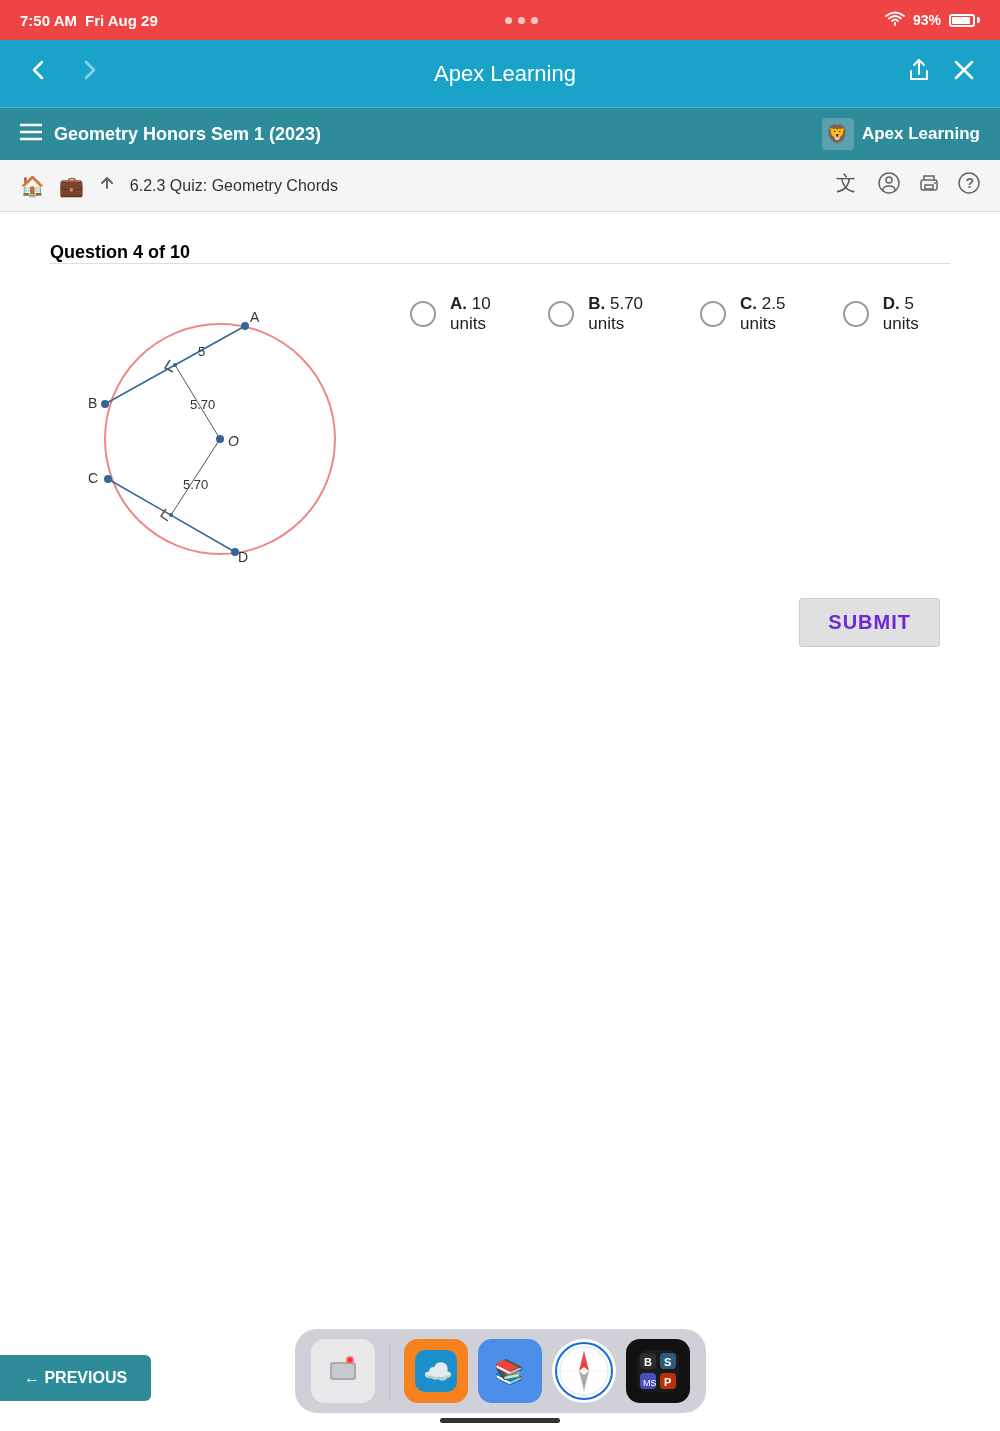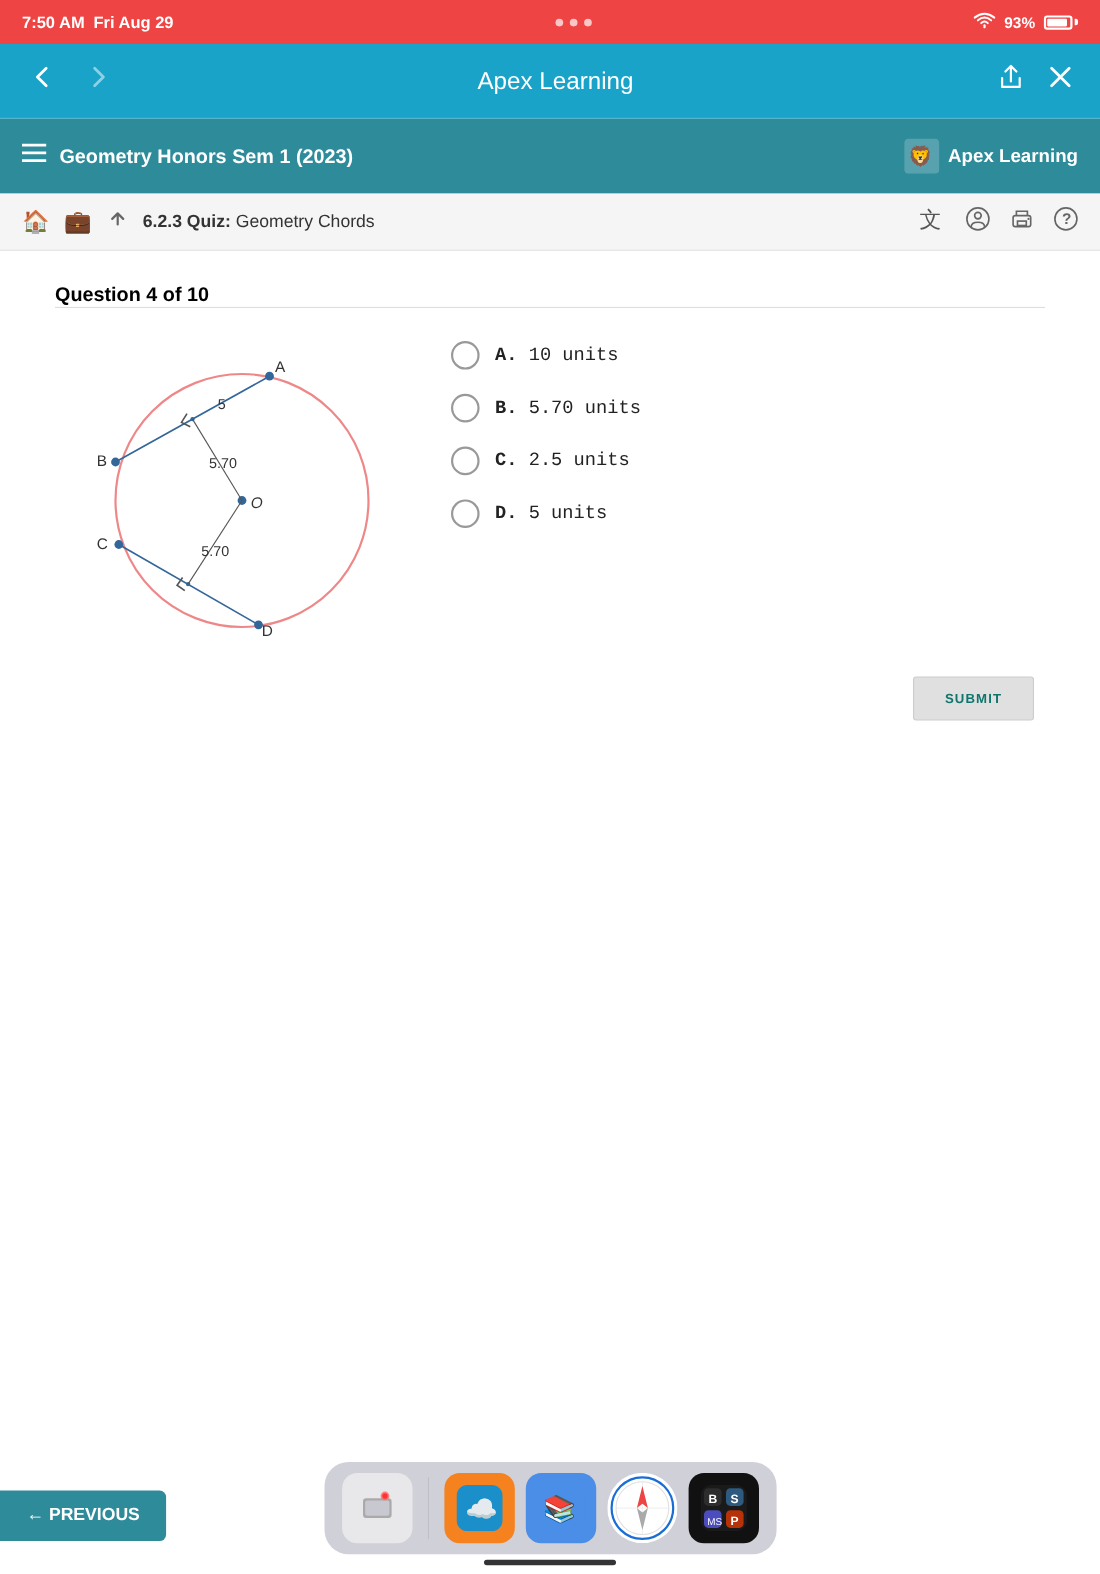--- a/index.html
+++ b/index.html
@@ -33,21 +33,21 @@
       border-bottom: 1px solid rgba(255,255,255,0.2);
     }
     .nav-left { display: flex; gap: 24px; align-items: center; }
     .nav-title { color: white; font-size: 22px; font-weight: 400; flex: 1; text-align: center; }
     .nav-right { display: flex; gap: 20px; align-items: center; }
     .nav-btn { color: white; font-size: 26px; cursor: pointer; background: none; border: none; }
 
     
     .course-header {
       background: #2e8b9a;
-      height: 68px;
+      height: 52px;
       display: flex;
       align-items: center;
       justify-content: space-between;
       padding: 0 20px;
     }
     .course-left { display: flex; align-items: center; gap: 12px; color: white; }
     .hamburger { font-size: 20px; color: white; }
     .course-title { color: white; font-size: 18px; font-weight: 700; }
     .apex-logo { display: flex; align-items: center; gap: 8px; color: white; font-size: 17px; font-weight: 700; }
 
@@ -57,21 +57,21 @@
       height: 52px;
       display: flex;
       align-items: center;
       justify-content: space-between;
       padding: 0 20px;
       border-bottom: 1px solid #ddd;
     }
     .breadcrumb-left { display: flex; align-items: center; gap: 14px; }
     .breadcrumb-icon { font-size: 20px; color: #555; cursor: pointer; }
     .breadcrumb-text { font-size: 16px; color: #333; }
-    .breadcrumb-text strong { font-weight: 700; }
+    .breadcrumb-text strong { font-weight: 400; }
     .breadcrumb-right { display: flex; gap: 18px; align-items: center; color: #555; font-size: 20px; }
 
     
     .content { padding: 30px 50px; background: white; }
 
     .question-header { font-size: 18px; font-weight: 700; }
     .question-text { font-size: 17px; color: #222; margin-bottom: 20px; line-height: 1.5; }
 
     .divider-line {
       width: 100%;
@@ -86,21 +86,21 @@
       align-items: flex-start;
       gap: 60px;
     }
 
     
     .diagram-container {
       flex-shrink: 0;
     }
 
     
-    .answers { display: flex; flex-direction: column; gap: 22px; padding-top: 10px; font-family: Liberation Mono, monospace; }
+    .answers { display: flex; flex-direction: row; gap: 22px; padding-top: 10px; }
     .answer-option {
       display: flex;
       align-items: center;
       gap: 14px;
       cursor: pointer;
     }
     .radio-circle {
       width: 26px;
       height: 26px;
       border-radius: 50%;
@@ -109,22 +109,22 @@
       flex-shrink: 0;
     }
     .answer-label { font-size: 17px; color: #222; }
     .answer-label strong { font-weight: 700; }
 
     
     .submit-container { display: flex; justify-content: flex-end; margin-top: 30px; padding-right: 10px; }
     .submit-btn {
       background: #e0e0e0;
       border: 1px solid #ccc;
-      color: #0f766e;
-      font-size: 12px;
+      color: #6d28d9;
+      font-size: 20px;
       font-weight: 600;
       letter-spacing: 1px;
       padding: 12px 28px;
       cursor: pointer;
       border-radius: 3px;
     }
 
     
     .dock-area {
       position: absolute;

